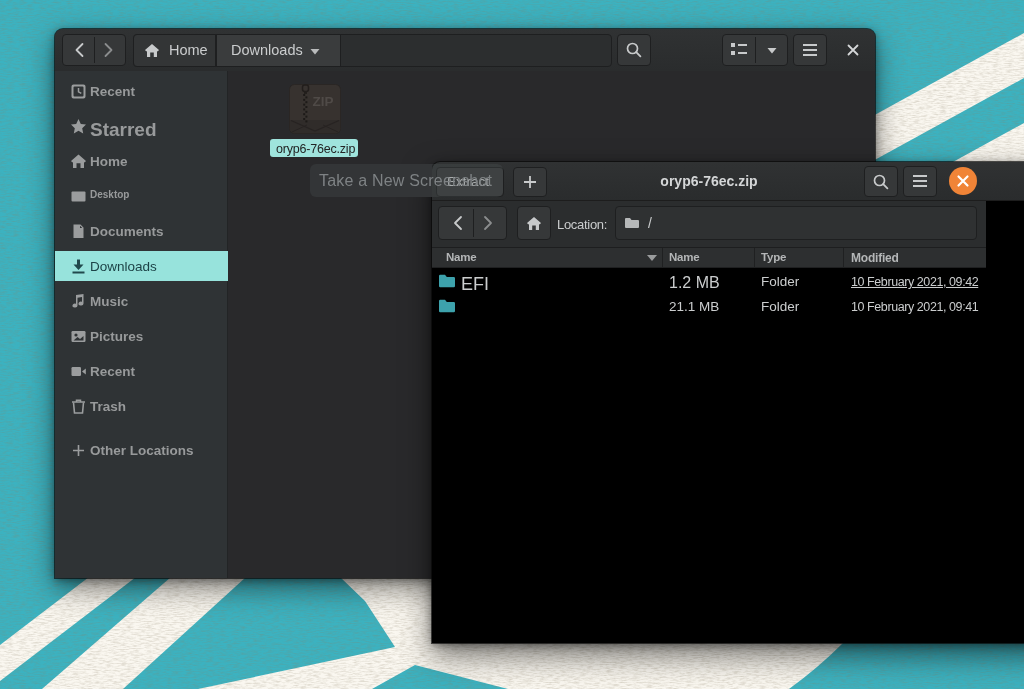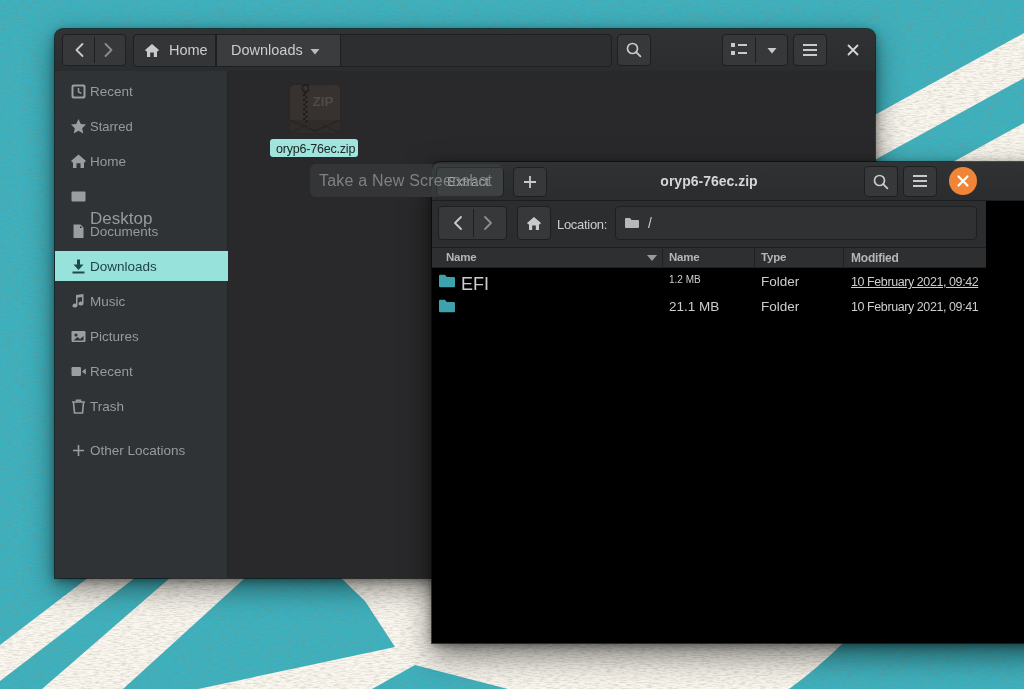--- a/index.html
+++ b/index.html
@@ -15,21 +15,21 @@
   #arch{position:absolute;left:432px;top:162px;width:625px;height:481px;z-index:4;
         border-radius:8px 8px 0 0;
         box-shadow:0 0 0 1px rgba(8,8,8,.65), 0 12px 30px rgba(0,0,0,.55), 0 2px 8px rgba(0,0,0,.4);
         background:#000000;}
   .hbar{position:absolute;left:0;top:0;right:0;
         background:linear-gradient(#303233,#2a2c2d);
         border-bottom:1px solid #1d1d1d;border-radius:8px 8px 0 0;}
   .btn{position:absolute;background:#363839;border:1px solid #1e1f20;border-radius:4px;
        box-sizing:border-box;}
   .txt{position:absolute;color:#cbcdce;white-space:nowrap;}
-  .dim{color:#989a9b;}
+  .dim{color:#989a9b;font-weight:bold;}
   svg{display:block;}
 </style>
 </head>
 <body>
 
 <svg id="wall" width="1024" height="689" viewBox="0 0 1024 689">
   <defs>
     <filter id="noise" x="0" y="0" width="100%" height="100%">
       <feTurbulence type="fractalNoise" baseFrequency="0.15 0.85" numOctaves="3"></feTurbulence>
       <feColorMatrix type="matrix" values="0 0 0 0 0.25  0 0 0 0 0.21  0 0 0 0 0.13  0 0 0 1.4 -0.55"></feColorMatrix>
@@ -143,23 +143,23 @@
       <path d="M3.5 4.5 L4.5 15 L12.5 15 L13.5 4.5" stroke="#9b9d9e" stroke-width="1.6" fill="none"></path>
       <path d="M2 4 L15 4 M6.5 3.8 L6.5 2.2 L10.5 2.2 L10.5 3.8" stroke="#9b9d9e" stroke-width="1.5" fill="none"></path>
     </g>
   </svg>
 
   <svg class="abs" style="left:15px;top:413px;" width="17" height="17">
     <path d="M8.5 3 L8.5 14 M3 8.5 L14 8.5" stroke="#9b9d9e" stroke-width="1.6"></path>
   </svg>
 
   <div class="txt dim" style="left:35px;top:55px;font-size:13.5px;">Recent</div>
-  <div class="txt dim" style="left:35px;top:90px;font-size:13px;">Starred</div>
+  <div class="txt dim" style="left:35px;top:90px;font-size:19px;">Starred</div>
   <div class="txt dim" style="left:35px;top:125px;font-size:13.5px;">Home</div>
-  <div class="txt dim" style="left:35px;top:160px;font-size:17px;margin-top:20px;">Desktop</div>
+  <div class="txt dim" style="left:35px;top:160px;font-size:10px;">Desktop</div>
   <div class="txt dim" style="left:35px;top:195px;font-size:13.5px;">Documents</div>
   <div class="txt" style="left:35px;top:230px;font-size:13.5px;color:#1d4347;">Downloads</div>
   <div class="txt dim" style="left:35px;top:265px;font-size:13.5px;">Music</div>
   <div class="txt dim" style="left:35px;top:300px;font-size:13.5px;">Pictures</div>
   <div class="txt dim" style="left:35px;top:335px;font-size:13.5px;">Recent</div>
   <div class="txt dim" style="left:35px;top:370px;font-size:13.5px;">Trash</div>
   <div class="txt dim" style="left:35px;top:414px;font-size:13.5px;">Other Locations</div>
 
   <svg class="abs" style="left:234px;top:55px;" width="52" height="50">
     <rect x="0.5" y="0.5" width="51" height="49" rx="5" fill="#37322f" stroke="#2a2624"></rect>
@@ -245,21 +245,21 @@
       <path d="M0 0 L10 0 L5 6 Z" fill="#9a9c9d"></path>
     </svg>
   <div class="txt" style="left:237px;top:89px;font-size:11.5px;font-weight:bold;letter-spacing:-0.2px;color:#b4b6b7;">Name</div>
   <div class="txt" style="left:329px;top:89px;font-size:11.5px;font-weight:bold;letter-spacing:-0.2px;color:#b4b6b7;">Type</div>
   <div class="txt" style="left:419px;top:89px;font-size:12px;font-weight:bold;letter-spacing:-0.2px;color:#b4b6b7;">Modified</div>
 
   <svg class="abs" style="left:6px;top:111px;" width="18" height="16">
     <path d="M1 3 Q1 1.8 2.2 1.8 L7 1.8 L8.8 4 L15.8 4 Q17 4 17 5.2 L17 13 Q17 14.2 15.8 14.2 L2.2 14.2 Q1 14.2 1 13 Z" fill="#3da2ac"></path>
   </svg>
   <div class="txt" style="left:29px;top:112px;font-size:18px;">EFI</div>
-  <div class="txt" style="left:237px;top:112px;font-size:10px;">1.2 MB</div>
+  <div class="txt" style="left:237px;top:112px;font-size:16px;">1.2 MB</div>
   <div class="txt" style="left:329px;top:112px;font-size:13.5px;">Folder</div>
   <div class="txt" style="left:419px;top:113px;font-size:12.5px;letter-spacing:-0.42px;text-decoration:underline;">10 February 2021, 09:42</div>
   <svg class="abs" style="left:6px;top:136px;" width="18" height="16">
     <path d="M1 3 Q1 1.8 2.2 1.8 L7 1.8 L8.8 4 L15.8 4 Q17 4 17 5.2 L17 13 Q17 14.2 15.8 14.2 L2.2 14.2 Q1 14.2 1 13 Z" fill="#3da2ac"></path>
   </svg>
   <div class="txt" style="left:237px;top:137px;font-size:13.5px;">21.1 MB</div>
   <div class="txt" style="left:329px;top:137px;font-size:13.5px;">Folder</div>
   <div class="txt" style="left:419px;top:138px;font-size:12.5px;letter-spacing:-0.42px;">10 February 2021, 09:41</div>
 </div>
 

